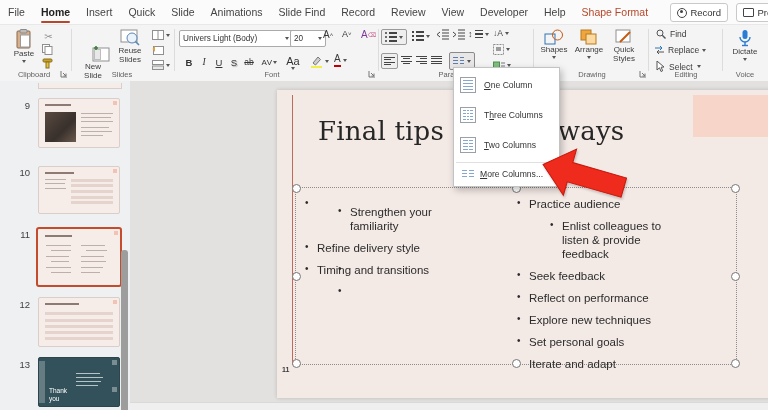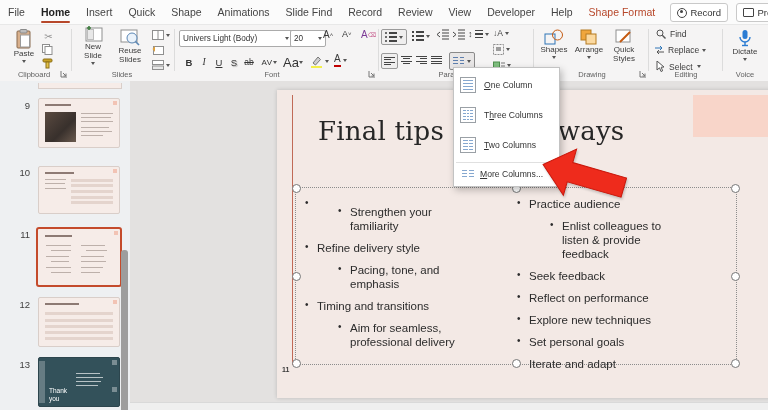--- a/index.html
+++ b/index.html
@@ -86,21 +86,21 @@
 </head>
 <body>
 
 <div class="app">
 
   <div class="menubar">
     <span class="mtab">File</span>
     <span class="mtab active">Home</span>
     <span class="mtab">Insert</span>
     <span class="mtab">Quick</span>
-    <span class="mtab">Shape</span>
+    <span class="mtab">Slide</span>
     <span class="mtab">Animations</span>
     <span class="mtab">Slide Find</span>
     <span class="mtab">Record</span>
     <span class="mtab">Review</span>
     <span class="mtab">View</span>
     <span class="mtab">Developer</span>
     <span class="mtab">Help</span>
     <span class="mtab contextual">Shape Format</span>
     <div class="mbtn" style="right:40px;">
       <span class="dot"></span>
@@ -138,21 +138,21 @@
     </div>
     <span class="glabel" style="left:34px;">Clipboard</span>
     <div class="launch" style="left:60px;bottom:3px;">
       <svg width="8" height="8" viewBox="0 0 8 8">
           <path d="M1,1 V7 H7" fill="none" stroke="#777"></path>
           <path d="M3,3 L6,6 M6,3.5 V6 H3.5" fill="none" stroke="#777"></path>
         </svg>
     </div>
     <div class="gdiv" style="left:71px;"></div>
 
-    <div class="bigbtn" style="left:76px;top:0;width:34px;">
+    <div class="bigbtn" style="left:76px;top:20px;width:34px;align-items:flex-end;">
       <svg class="ic" width="20" height="17" viewBox="0 0 20 17">
         <rect x="3" y="3" width="16" height="13" fill="#fff" stroke="#8f8f8f"></rect>
         <rect x="4.5" y="4.5" width="6" height="10" fill="#e8e8e8" stroke="#bdbdbd"></rect>
         <path d="M4,1 H8 M6,-1 V3" transform="translate(0,2)" stroke="#3f7d3f" stroke-width="1.6"></path>
       </svg>
       <span>New Slide</span>
         <span class="caret"></span>
     </div>
     <div class="bigbtn" style="left:112px;top:4px;width:36px;">
       <svg class="ic" width="20" height="17" viewBox="0 0 20 17">
@@ -207,21 +207,21 @@
       </div>
     <div class="fbtn" style="left:182px;font-weight:bold;">B</div>
     <div class="fbtn" style="left:197px;font-style:italic;font-family:'Liberation Serif',serif;">I</div>
     <div class="fbtn" style="left:212px;text-decoration:underline;">U</div>
     <div class="fbtn" style="left:227px;text-shadow:1px 1px 1px #aaa;">S</div>
     <div class="fbtn" style="left:242px;text-decoration:line-through;font-size:8.5px;">ab</div>
     <div class="fbtn" style="left:259px;width:20px;font-size:8px;letter-spacing:.5px;">
         <span>AV</span>
         <span class="caret"></span>
       </div>
-    <div class="fbtn" style="left:283px;width:20px;font-size:13px;">
+    <div class="fbtn" style="left:283px;width:20px;font-size:11px;flex-direction:column;">
         <span>Aa</span>
         <span class="caret"></span>
       </div>
     <div class="sq" style="left:310px;top:30px;gap:2px;">
       <svg width="13" height="13" viewBox="0 0 13 13">
         <path d="M3,8 L8,2 L10.5,4.5 L5.5,10 Z" fill="#cfcfcf" stroke="#777"></path>
         <rect x="1" y="11" width="11" height="2.4" fill="#f3ef4a"></rect>
       </svg>
         <span class="caret"></span>
     </div>
@@ -534,23 +534,23 @@
         <div class="handle" style="left:-4px;top:calc(50% - 4px);"></div>
         <div class="handle" style="right:-4px;top:calc(50% - 4px);"></div>
         <div class="handle" style="left:-4px;bottom:-4px;"></div>
         <div class="handle" style="left:calc(50% - 4px);bottom:-4px;"></div>
         <div class="handle" style="right:-4px;bottom:-4px;"></div>
 
         <div class="blist-col" style="left:8px;width:152px;">
           <div class="li l1"><span class="bd">•</span></div>
           <div class="li l2" style="width:112px;"><span class="bd">•</span><span>Strengthen your familiarity</span></div>
           <div class="li l1"><span class="bd">•</span><span>Refine delivery style</span></div>
-          <div class="li l2" style="width:112px;"><span class="bd">•</span><span>Pacing, tone, and emphasis</span></div>
+          <div class="li l2" style="width:112px;"><span class="bd">•</span></div>
           <div class="li l1"><span class="bd">•</span><span>Timing and transitions</span></div>
-          <div class="li l2" style="width:125px;"><span class="bd">•</span><span>Aim for seamless, professional delivery</span></div>
+          <div class="li l2" style="width:125px;"><span class="bd">•</span></div>
         </div>
 
         <div class="blist-col" style="left:220px;width:160px;">
           <div class="li l1"><span class="bd">•</span><span>Practice audience</span></div>
           <div class="li l2" style="width:112px;"><span class="bd">•</span><span>Enlist colleagues to listen &amp; provide feedback</span></div>
           <div class="li l1"><span class="bd">•</span><span>Seek feedback</span></div>
           <div class="li l1"><span class="bd">•</span><span>Reflect on performance</span></div>
           <div class="li l1"><span class="bd">•</span><span>Explore new techniques</span></div>
           <div class="li l1"><span class="bd">•</span><span>Set personal goals</span></div>
           <div class="li l1"><span class="bd">•</span><span>Iterate and adapt</span></div>

